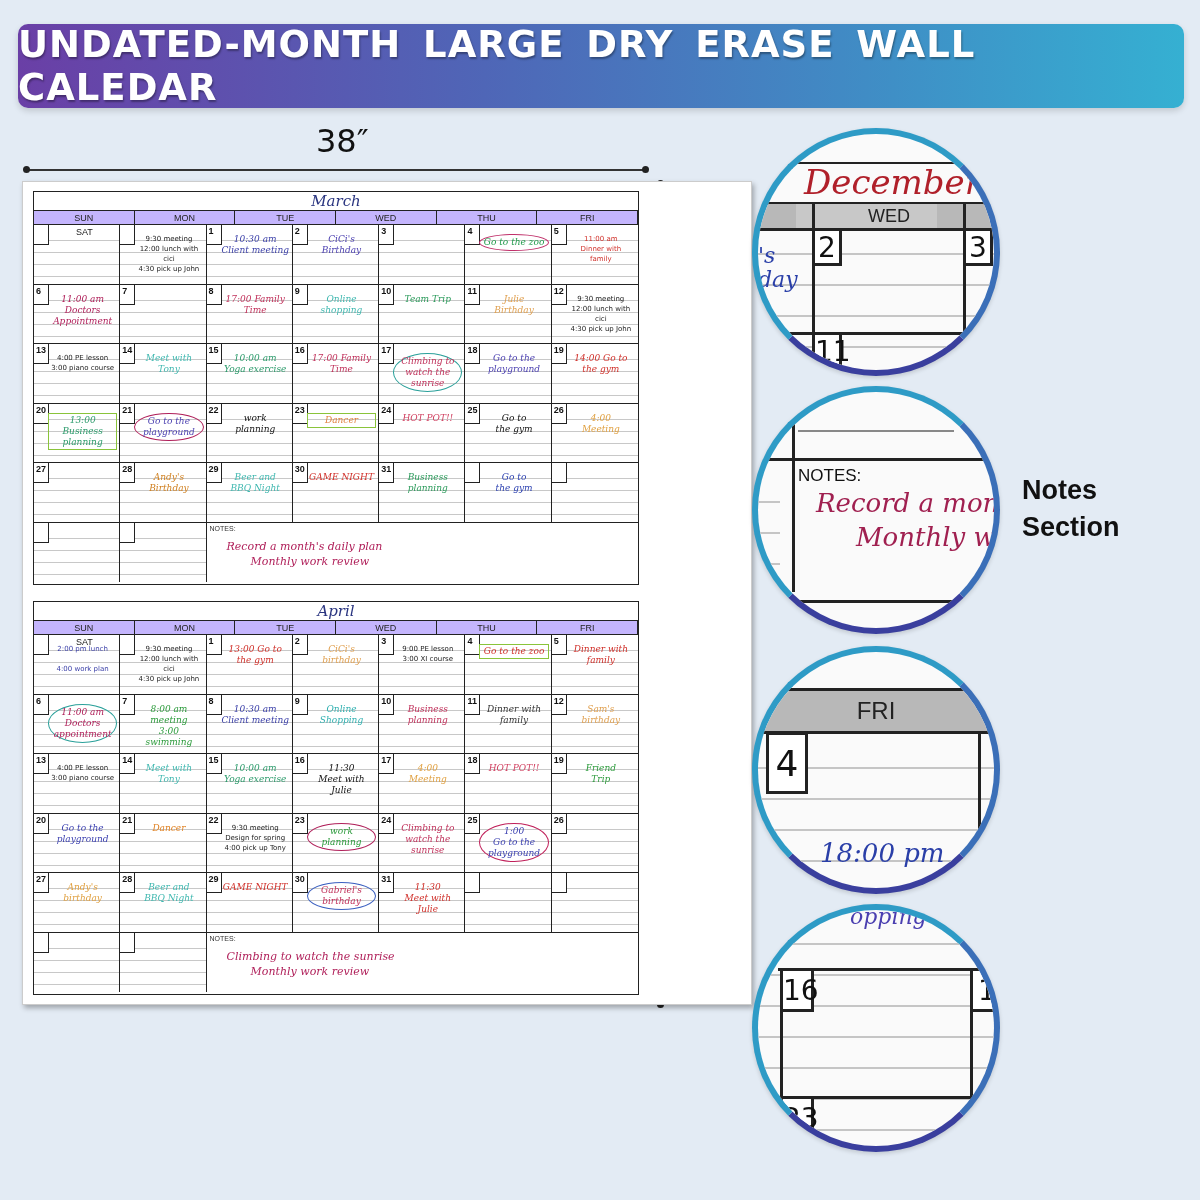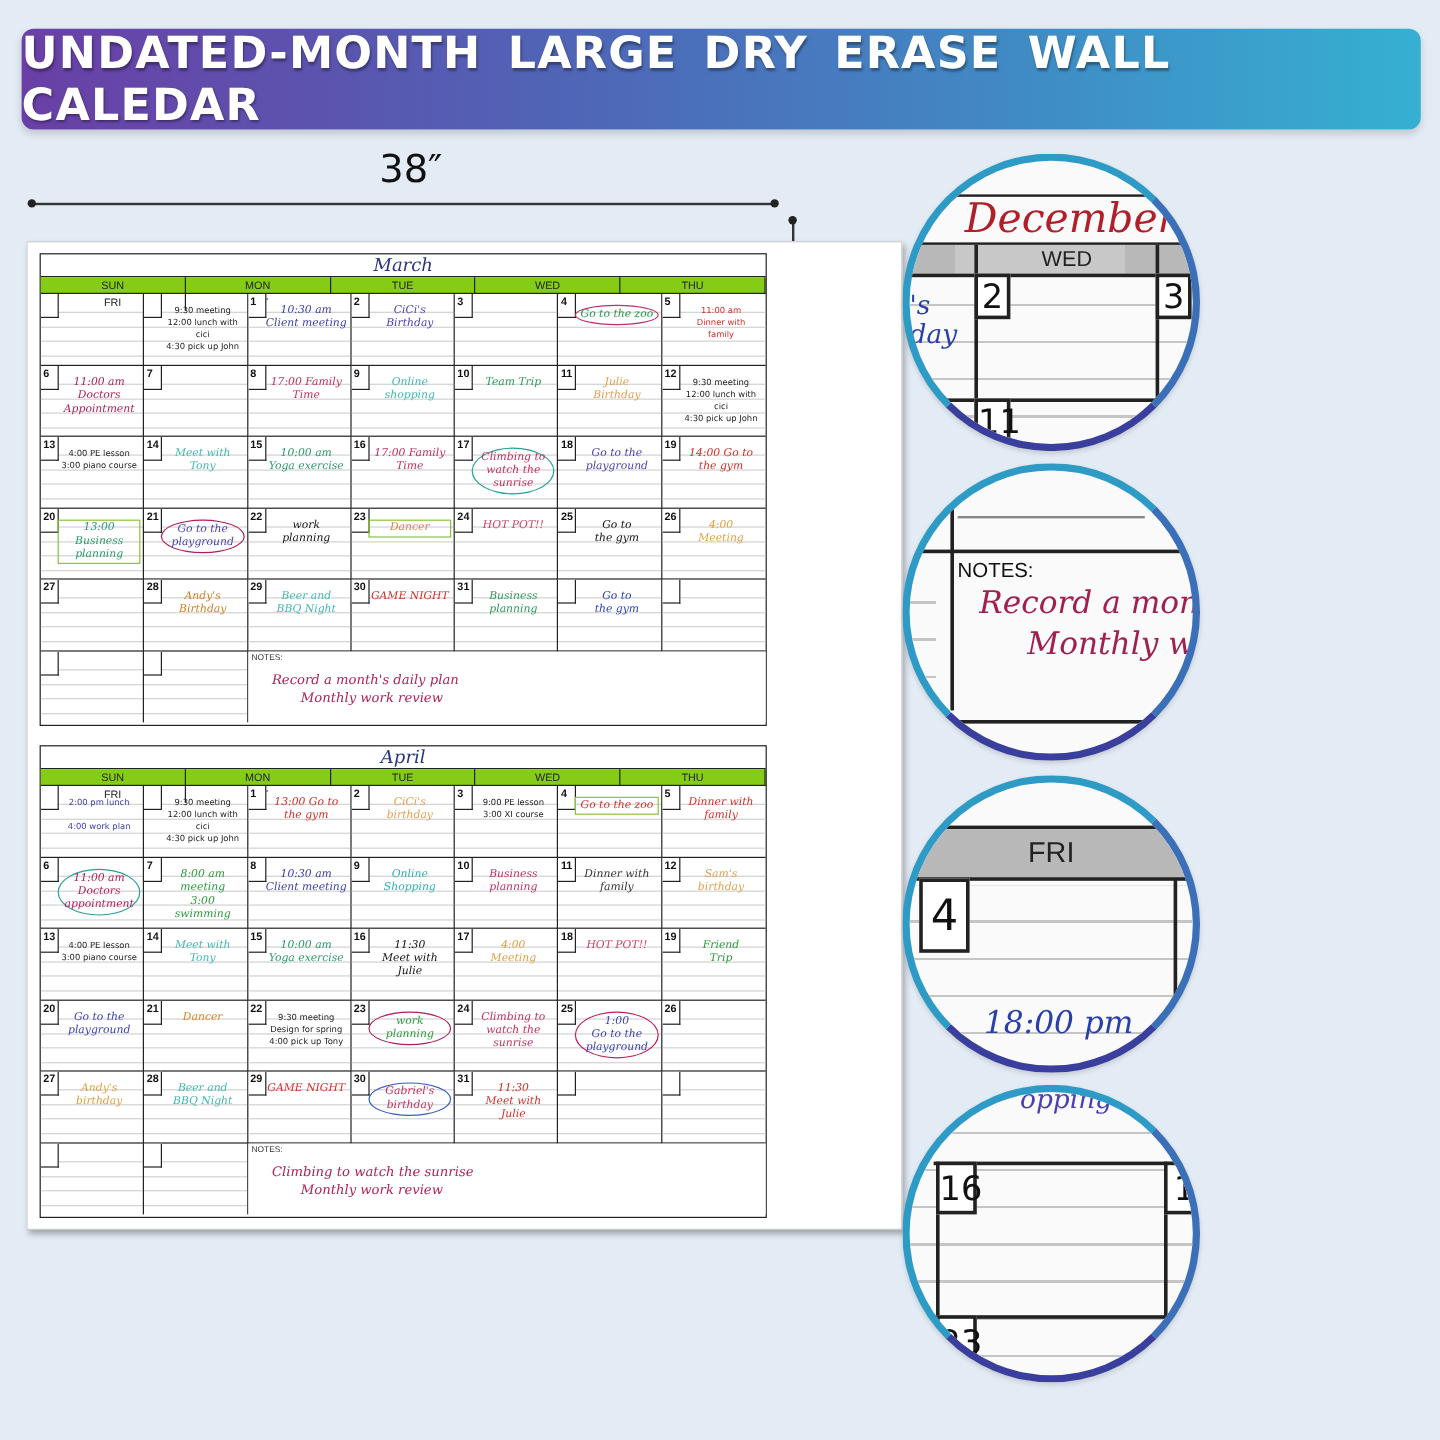--- a/index.html
+++ b/index.html
@@ -23,27 +23,27 @@
   .dim-line-h { position: absolute; left: 26px; top: 169px; width: 620px; height: 2px; background: #333; }
   .dim-line-h::before, .dim-line-h::after { content: ""; position: absolute; top: -3px; width: 7px; height: 7px; border-radius: 50%; background: #222; }
   .dim-line-h::before { left: -3px; } .dim-line-h::after { right: -3px; }
   .dim-height { position: absolute; left: 675px; top: 590px; font-size: 38px; color: #111; font-family: "DejaVu Sans", sans-serif; margin-left: 12px; }
   .dim-line-v { position: absolute; left: 660px; top: 183px; width: 2px; height: 822px; background: #333; }
   .dim-line-v::before, .dim-line-v::after { content: ""; position: absolute; left: -3px; width: 7px; height: 7px; border-radius: 50%; background: #222; }
   .dim-line-v::before { top: -3px; } .dim-line-v::after { bottom: -3px; }
 
   .board {
     position: absolute; left: 22px; top: 181px; width: 730px; height: 824px;
-    background: #fff; box-shadow: 2px 3px 5px rgba(0,0,0,0.3); border: 1px solid #ccc; margin-top: 20px;
+    background: #fff; box-shadow: 2px 3px 5px rgba(0,0,0,0.3); border: 1px solid #ccc;
   }
   .month { position: absolute; left: 10px; width: 606px; border: 1.5px solid #222; background: #fff; }
   .month.m1 { top: 9px; height: 394px; }
   .month.m2 { top: 419px; height: 394px; }
   .month-title { height: 19px; text-align: center; font-family: "DejaVu Serif", serif; font-style: italic; font-size: 15px; color: #2a3580; border-bottom: 1.5px solid #222; line-height: 19px; }
-  .dow-row { display: grid; grid-template-columns: repeat(5, 1fr); height: 14px; background: #84cc16; border-bottom: 1.5px solid #222; }
+  .dow-row { display: grid; grid-template-columns: repeat(6, 1fr); height: 14px; background: #c4b5fd; border-bottom: 1.5px solid #222; }
   .dow { font-size: 9px; text-align: center; line-height: 14px; color: #222; border-right: 1.5px solid #222; }
   .dow:last-child { border-right: none; }
   .grid { display: grid; grid-template-columns: repeat(7, 1fr); grid-template-rows: repeat(6, 1fr); height: calc(100% - 35px); }
   .cell {
     position: relative; border-right: 1.5px solid #222; border-bottom: 1.5px solid #222; overflow: hidden;
     background-image: repeating-linear-gradient(to bottom, transparent 0, transparent 11px, #c8c8c8 11px, #c8c8c8 12px);
     background-position: 0 4px;
   }
   .cell:nth-child(7n) { border-right: none; }
   .cell.lastrow { border-bottom: none; }
@@ -499,20 +499,22 @@
   <div class="circle">
     <div class="z-hline" style="left:40px;right:40px;top:38px;height:2px;background:#888;"></div>
     <div class="z-hline" style="left:0;right:0;top:66px;"></div>
     <div class="z-vline" style="left:34px;top:0;height:200px;"></div>
     <div class="z-lines" style="right:214px;top:80px;"></div>
     <div style="position:absolute;left:40px;top:74px;font-size:17px;color:#111;">NOTES:</div>
     <div class="z-hand" style="left:58px;top:96px;font-size:26px;color:#a02050;white-space:nowrap;">Record a month</div>
     <div class="z-hand" style="left:98px;top:130px;font-size:26px;color:#a02050;white-space:nowrap;">Monthly wo</div>
     <div class="z-hline" style="left:0;right:0;top:208px;"></div>
   </div>
+  <div class="callout-label" style="top:86px;">Notes
+Section</div>
 </div>
 
 <div class="callout" style="top:646px;">
   <div class="circle">
     <div class="z-hline" style="left:20px;right:20px;top:36px;"></div>
     <div class="z-header" style="left:0;right:0;top:39px;height:40px;line-height:40px;font-size:24px;">FRI</div>
     <div class="z-hline" style="left:0;right:0;top:79px;"></div>
     <div class="z-lines" style="top:86px;"></div>
     <div class="z-box" style="left:8px;top:80px;width:42px;height:62px;line-height:58px;font-size:36px;">4</div>
     <div class="z-vline" style="left:220px;top:80px;height:160px;"></div>

